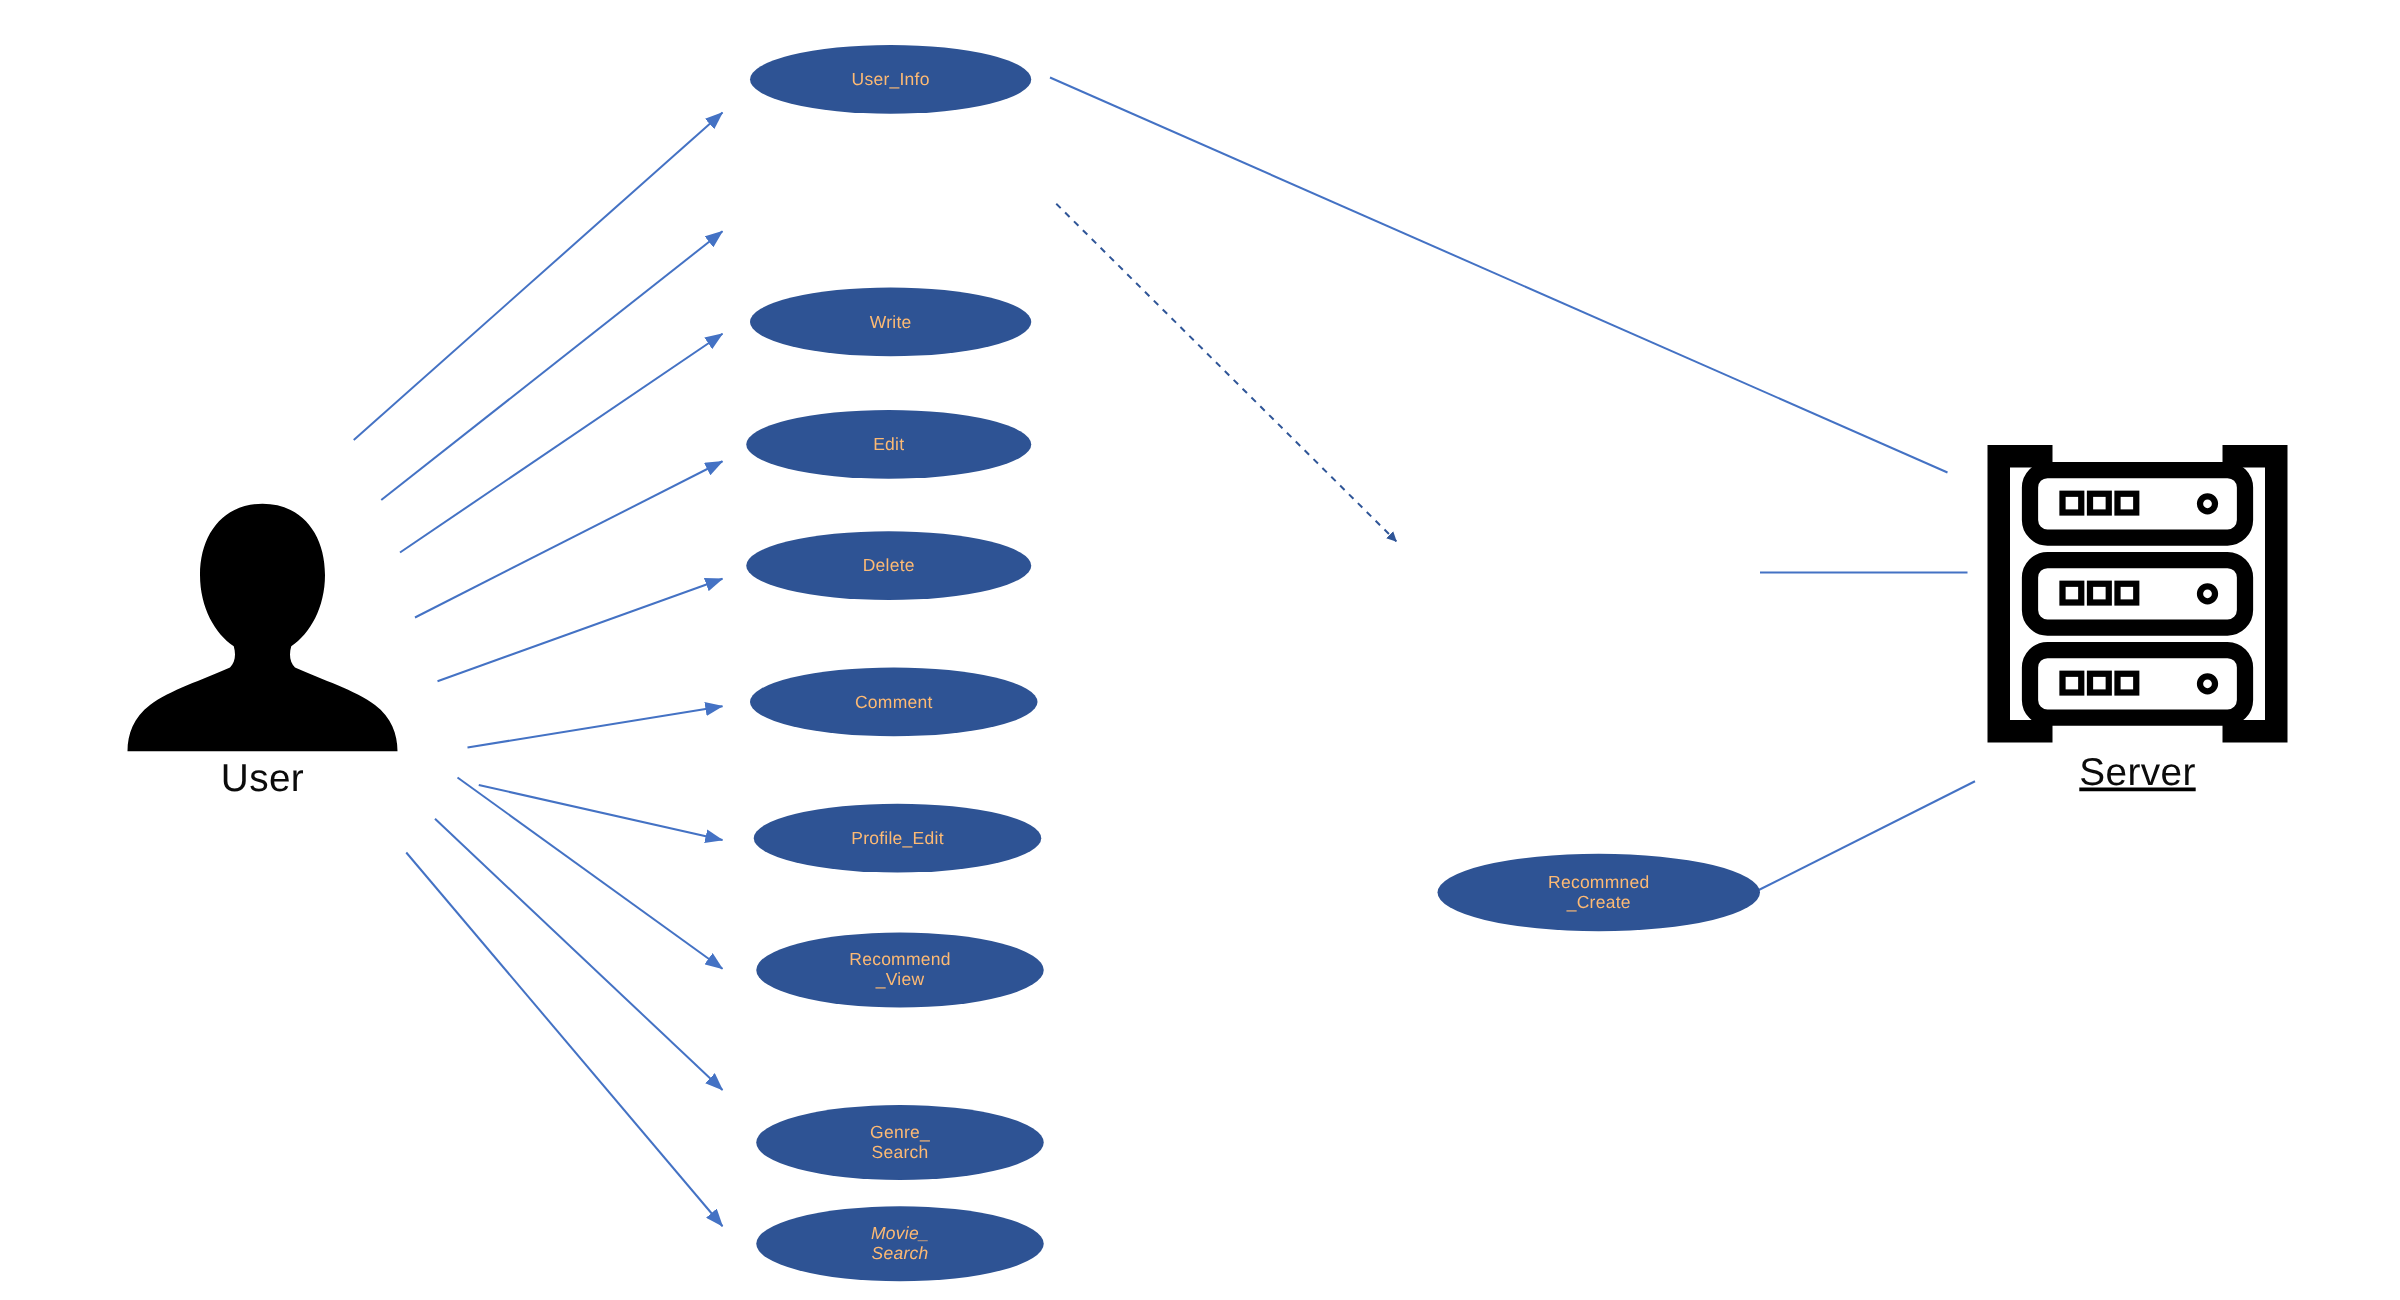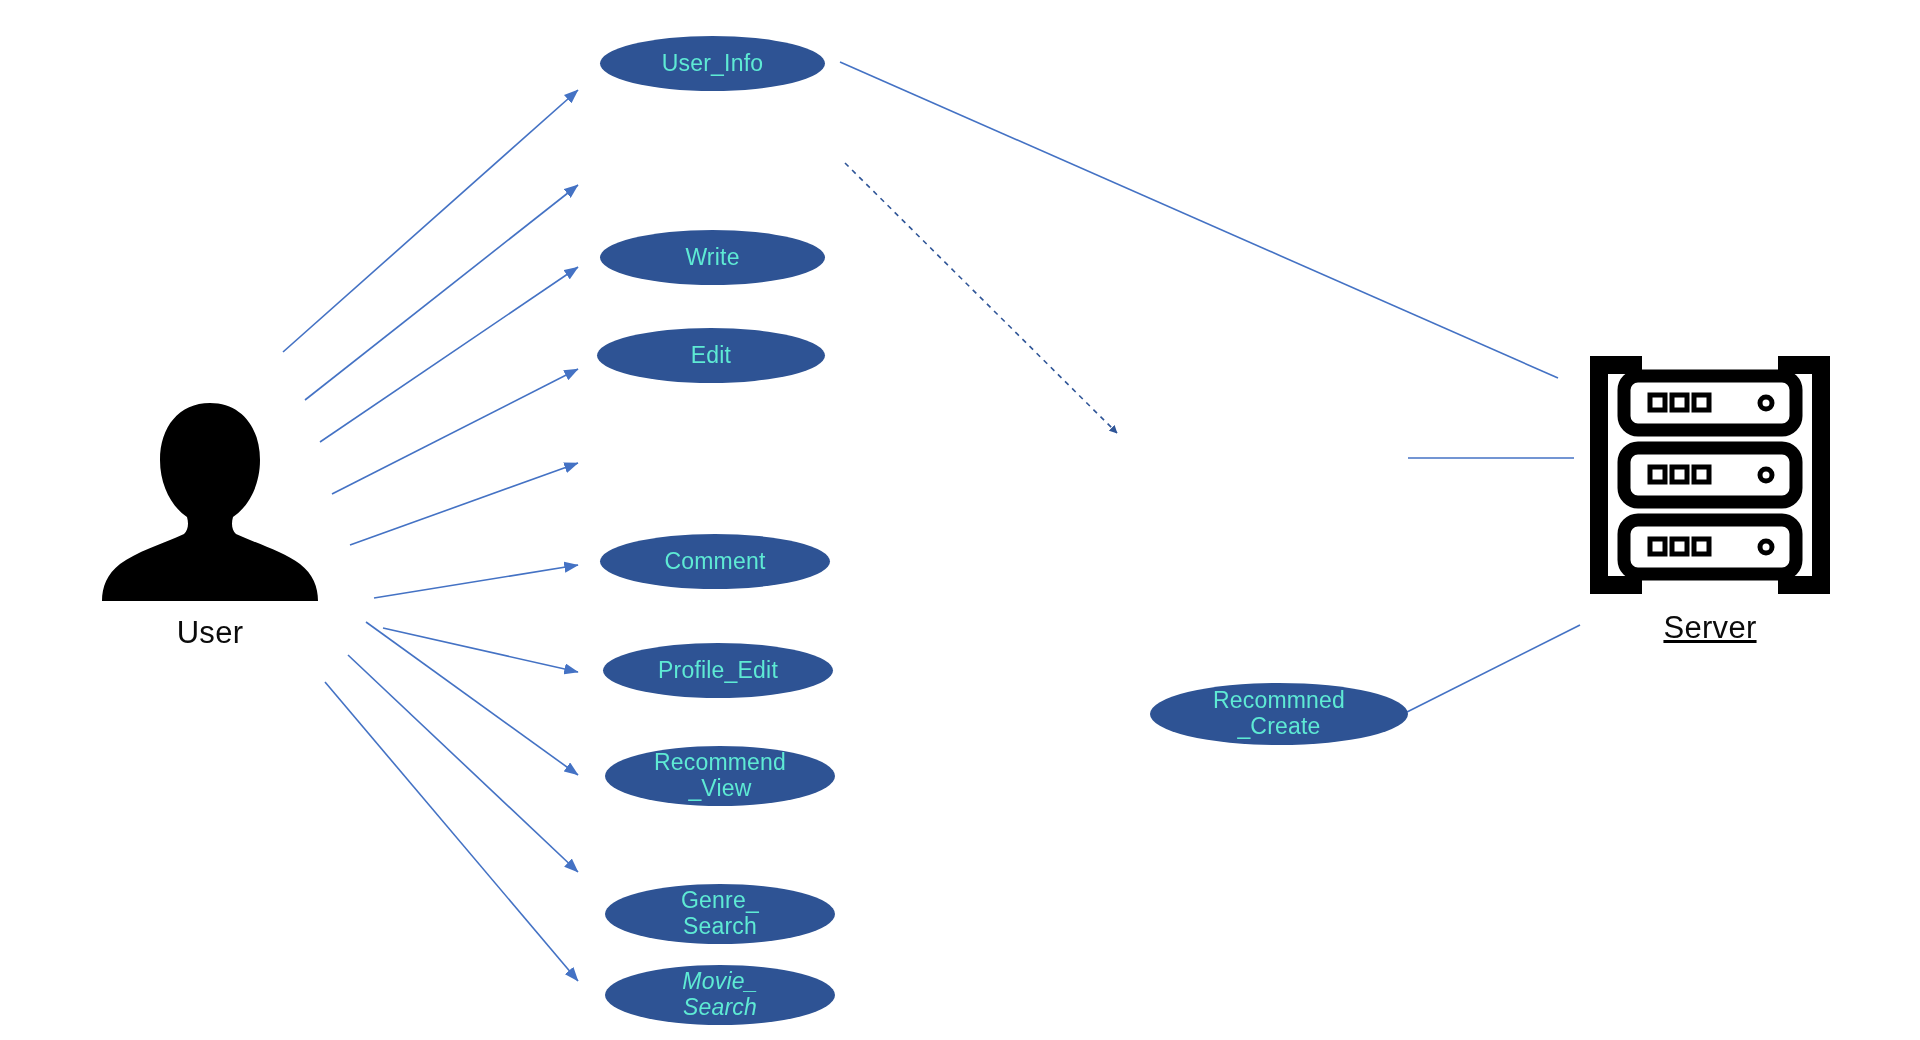--- a/index.html
+++ b/index.html
@@ -29,40 +29,39 @@
     pointer-events: none;
   }
   .usecase {
     position: absolute;
     display: flex;
     align-items: center;
     justify-content: center;
     text-align: center;
     border-radius: 50%;
     background: #2E5394;
-    color: #5eead4;
+    color: #fdba74;
     font-family: "Liberation Sans", sans-serif;
-    font-size: 23px;
+    font-size: 14px;
     line-height: 1.12;
     letter-spacing: .2px;
     white-space: pre-line;
     box-sizing: border-box;
     user-select: none;
   }
   .actor {
     position: absolute;
     display: flex;
     flex-direction: column;
     align-items: center;
   }
   .actor-label {
     font-family: "Liberation Sans", sans-serif;
     font-size: 31px;
     color: #0b0b0b;
-    margin-top: 10px;
     letter-spacing: .3px;
   }
   .person-svg, .server-svg { display: block; }
 </style>
 </head>
 <body>
 
 <div id="canvas">
 
   <svg id="edges" viewBox="0 0 1920 1040" width="1920" height="1040" xmlns="http://www.w3.org/2000/svg">
@@ -136,20 +135,21 @@
     <div class="actor-label">Server</div>
   </div>
 
   <div class="usecase" style="left:600px; top:36px; width:225px; height:55px;">User_Info</div>
 
 
   <div class="usecase" style="left:600px; top:230px; width:225px; height:55px;">Write</div>
 
   <div class="usecase" style="left:597px; top:328px; width:228px; height:55px;">Edit</div>
 
+  <div class="usecase" style="left:597px; top:425px; width:228px; height:55px;">Delete</div>
 
   <div class="usecase" style="left:600px; top:534px; width:230px; height:55px;">Comment</div>
 
   <div class="usecase" style="left:605px; top:746px; width:230px; height:60px;">Recommend
 _View</div>
 
   <div class="usecase" style="left:603px; top:643px; width:230px; height:55px;">Profile_Edit</div>
 
   <div class="usecase" style="left:605px; top:855px; width:230px; height:60px;margin-top:29px;">Genre_
 Search</div>

